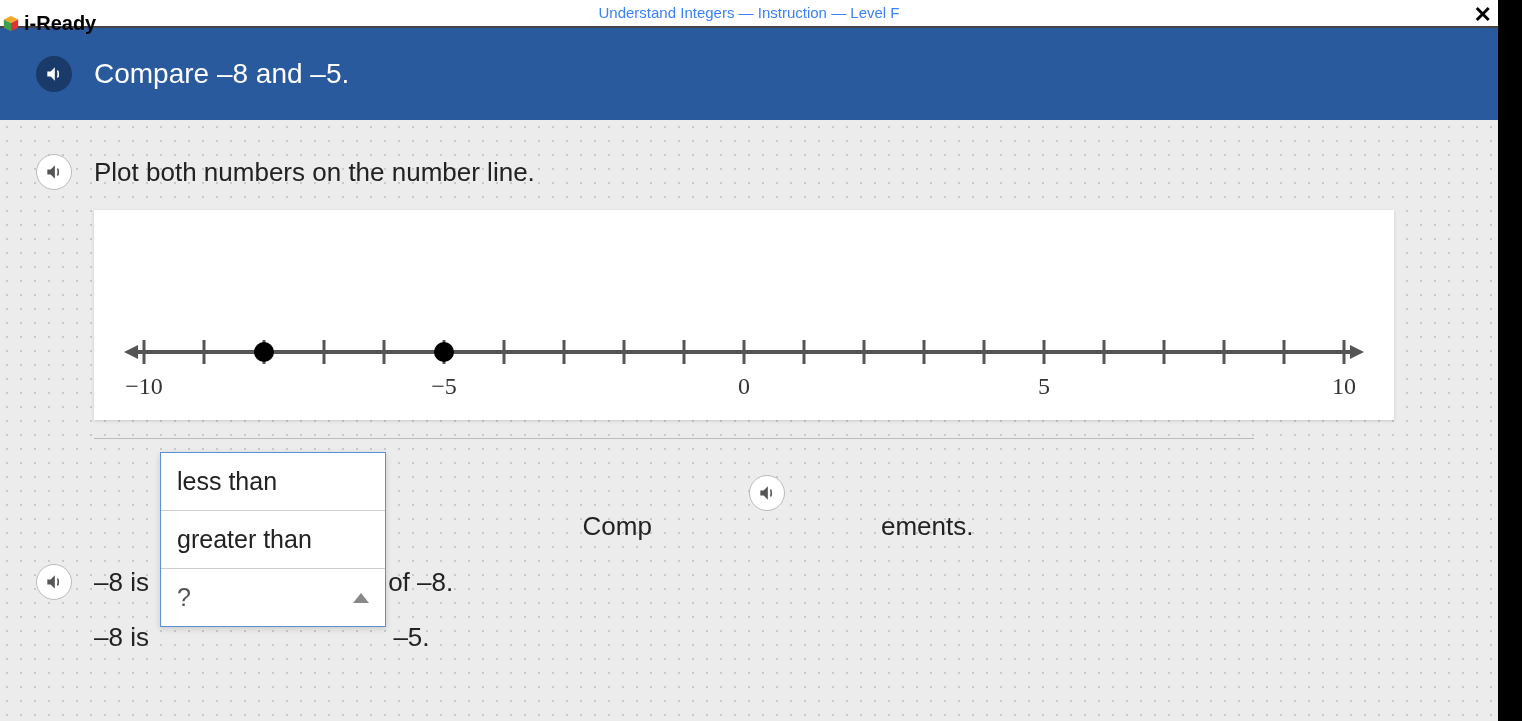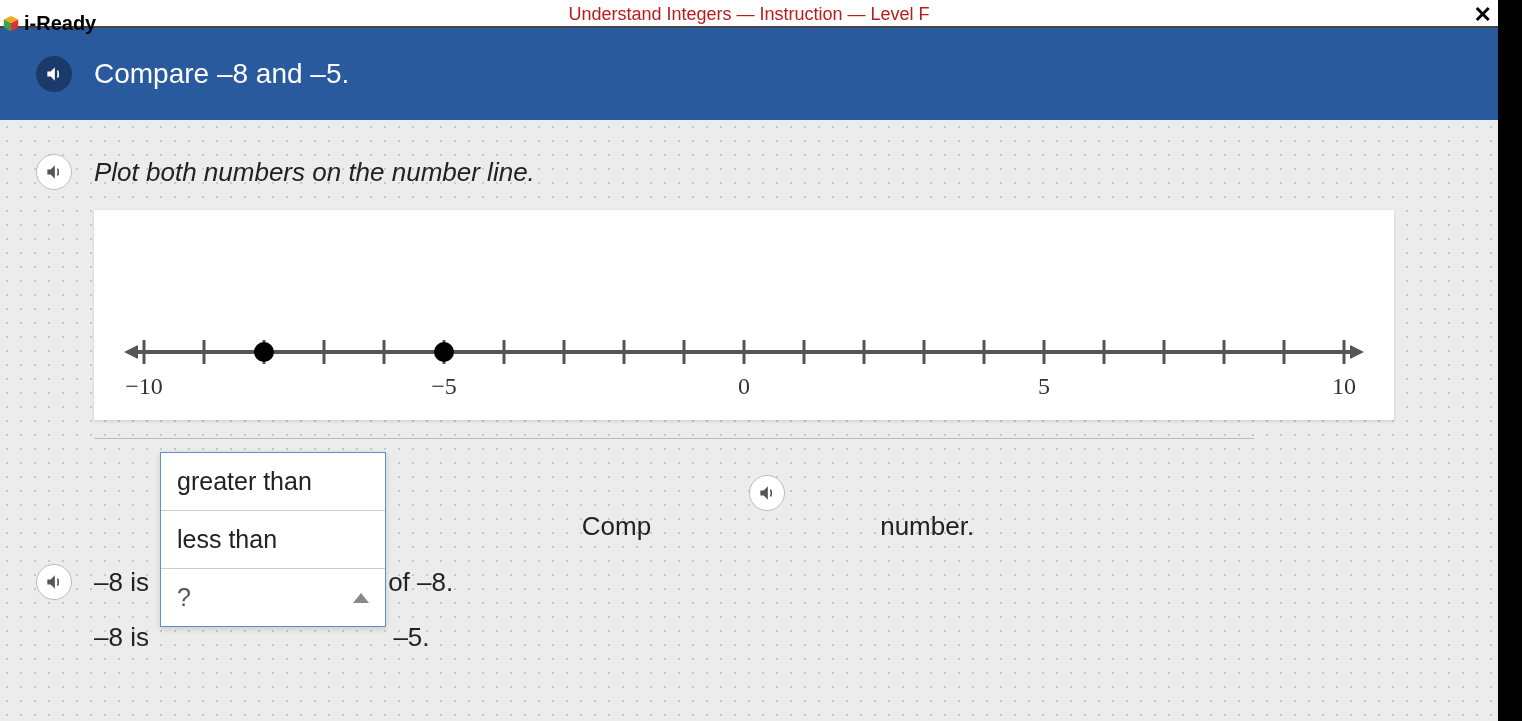--- a/index.html
+++ b/index.html
@@ -4,41 +4,41 @@
 <style>
   * { box-sizing: border-box; margin: 0; padding: 0; }
   html, body { width: 1522px; height: 721px; font-family: Arial, Helvetica, sans-serif; background: #fff; }
   .root { width: 1522px; height: 721px; position: relative; background:#fff; }
 
   
   .topbar { width: 1498px; height: 28px; background: #fff; border-bottom: 2px solid #444; position: relative; }
   .logo { position: absolute; left: 2px; top: 12px; display: flex; align-items: center; font-weight: 700; font-size: 20px; color:#000; }
   .logo-cube { width: 18px; height: 18px; margin-right: 4px; position: relative; }
   .logo-cube svg { width: 18px; height: 18px; display:block; }
-  .breadcrumb { position:absolute; left: 50%; transform: translateX(-50%); top: 4px; font-size: 18px; color:#b91c1c; font-weight: 500; }
+  .breadcrumb { position:absolute; left: 50%; transform: translateX(-50%); top: 4px; font-size: 15px; color:#3b82f6; font-weight: 500; }
   .close-x { position:absolute; right: 6px; top: 2px; font-size: 22px; font-weight: 700; color:#000; cursor:pointer; }
 
   
   .blue-header { width: 1498px; height: 92px; background: #2a5a9e; display:flex; align-items:center; padding-left: 36px; }
   .audio-btn { width: 36px; height: 36px; border-radius: 50%; display:flex; align-items:center; justify-content:center; flex-shrink:0; cursor:pointer; }
   .audio-btn.dark { background:#1a3a6a; color:#fff; }
   .audio-btn.light { background:#fff; border:1px solid #bbb; color:#555; }
   .audio-btn svg { width: 20px; height: 20px; }
   .header-text { color:#fff; font-size: 28px; margin-left: 22px; font-weight:400;text-align:center; }
 
   
   .content { width: 1498px; position: relative; background: #ececec;
              background-image: radial-gradient(#c9c9c9 1px, transparent 1px);
              background-size: 14px 14px; background-position: 0 0;
              height: 601px; overflow:hidden; }
 
   .row { display:flex; align-items:center; padding-left:36px; }
   .row .text { font-size: 26px; color:#222; margin-left: 22px; }
 
-  .row1 { padding-top: 34px; font-style: italic; }
+  .row1 { padding-top: 34px; }
 
   
   .card { background:#fff; margin: 20px 0 0 94px; width: 1300px; height: 210px; box-shadow: 0 1px 3px rgba(0,0,0,0.15); position:relative; }
   .numline { position:absolute; left: 30px; right:30px; top: 130px; }
   .numline-svg { width: 1240px; height: 70px; display:block; }
   .tick-label { font-family: 'Times New Roman', serif; font-size: 24px; fill:#333; text-anchor: middle; }
 
   .divider { margin: 18px 94px 0 94px; border-top: 1px solid #bbb; width: 1160px; }
 
   .row2 { padding-top: 36px; flex-direction: column; }
@@ -151,21 +151,21 @@
     <div class="row row2">
       <div class="audio-btn light">
         <svg viewBox="0 0 24 24" fill="currentColor">
             <path d="M4 9v6h4l5 5V4L8 9H4z"></path>
             <path d="M16 8c1.5 1 1.5 7 0 8" stroke="#555" stroke-width="2" fill="none"></path>
           </svg>
       </div>
       <div class="text sentence">
         <span class="part">Comp</span>
         <span class="sp" style="width:229px;"></span>
-        <span class="part">number.</span>
+        <span class="part">ements.</span>
       </div>
     </div>
 
     <div class="row row3">
       <div class="audio-btn light">
         <svg viewBox="0 0 24 24" fill="currentColor">
             <path d="M4 9v6h4l5 5V4L8 9H4z"></path>
             <path d="M16 8c1.5 1 1.5 7 0 8" stroke="#555" stroke-width="2" fill="none"></path>
           </svg>
       </div>
@@ -178,22 +178,22 @@
 
     <div class="row row4">
       <div class="text sentence">
         <span class="part">–8 is </span>
         <span class="sp" style="width:230px;"></span>
         <span class="part"> –5.</span>
       </div>
     </div>
 
     <div class="dropdown-wrap">
+      <div class="option">less than</div>
       <div class="option">greater than</div>
-      <div class="option">less than</div>
       <div class="selected">
         <span>?</span>
         <span class="caret"></span>
       </div>
     </div>
 
   </div>
 
   <div class="right-strip"></div>
 </div>

